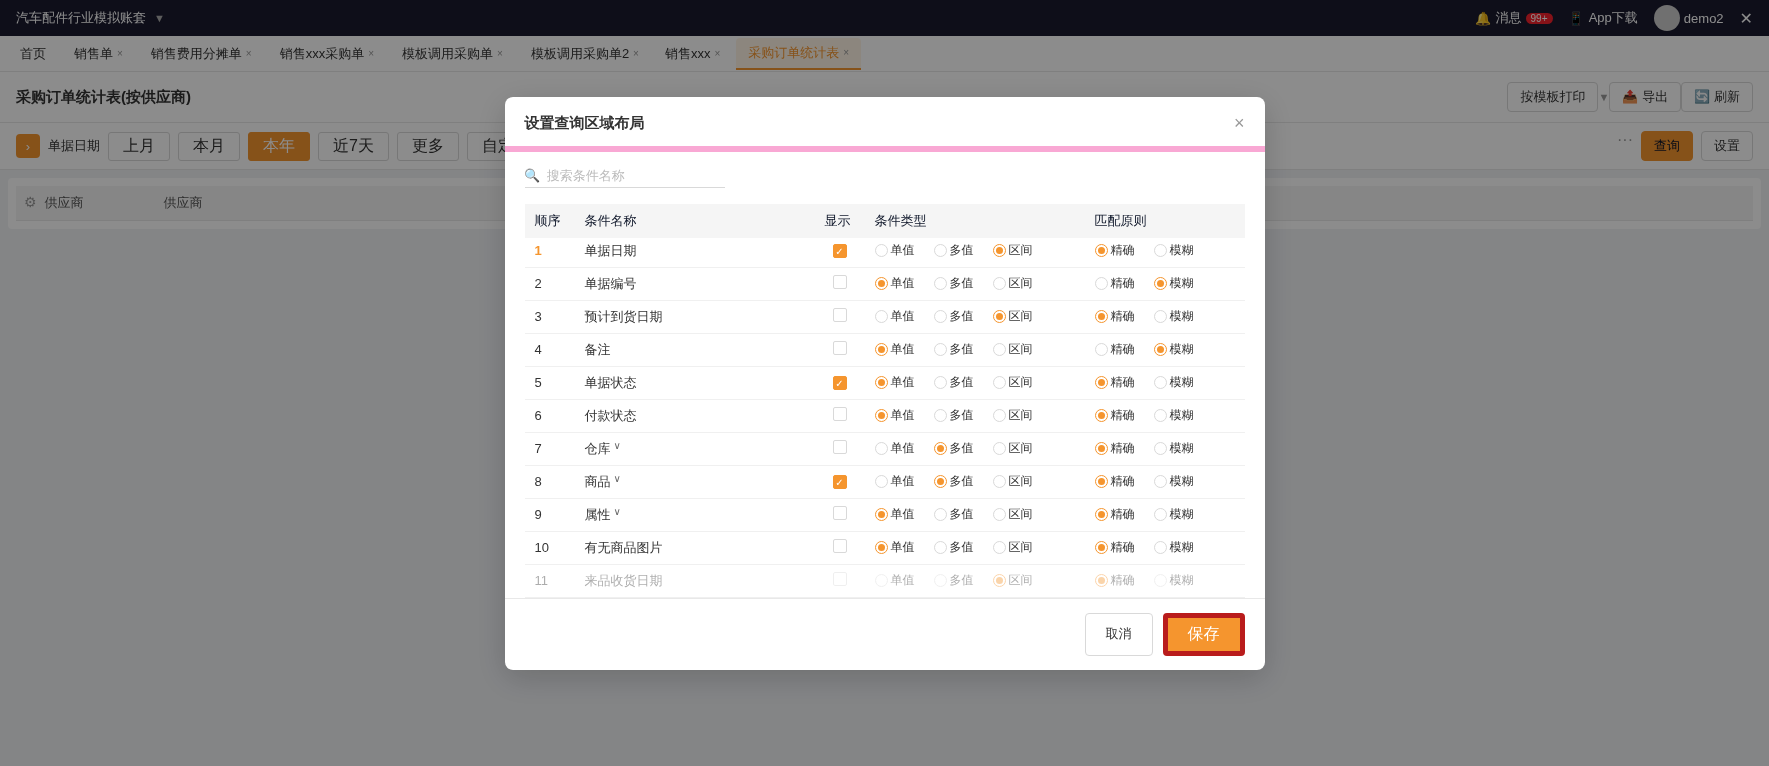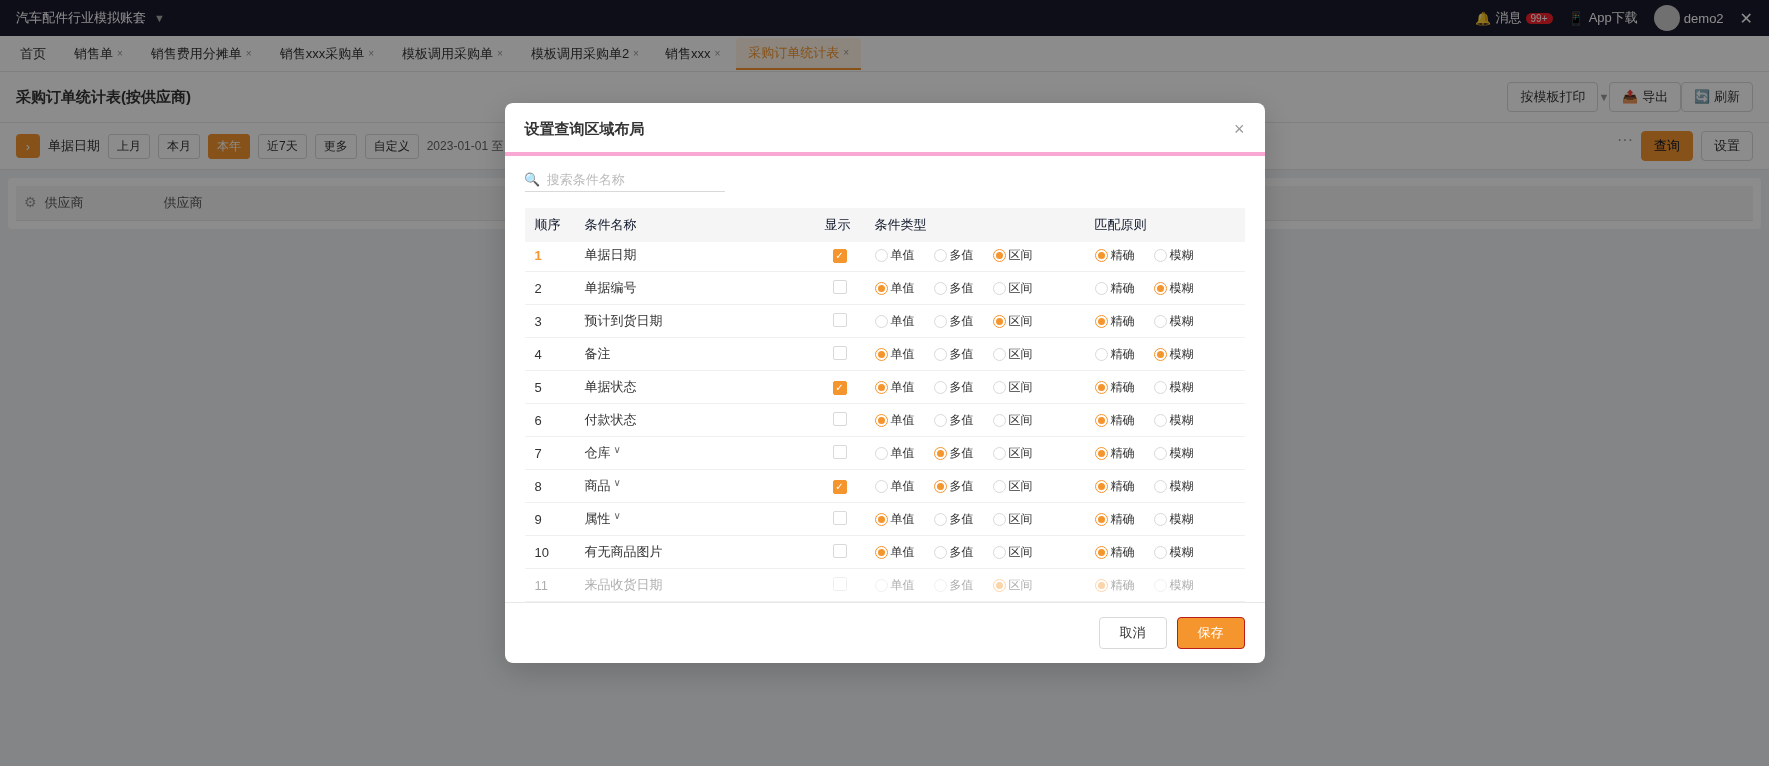--- a/index.html
+++ b/index.html
@@ -67,21 +67,21 @@
     .toolbar {
       background: #fff;
       padding: 8px 16px;
       display: flex;
       align-items: center;
       gap: 8px;
       border-bottom: 1px solid #e8e8e8;
     }
     .toolbar-toggle { width: 24px; height: 24px; background: #f5952e; color: #fff; border-radius: 4px; display: flex; align-items: center; justify-content: center; cursor: pointer; }
     .date-label { font-size: 13px; color: #333; }
-    .date-btn { padding: 3px 8px; border-radius: 3px; font-size: 12px; cursor: pointer; border: 1px solid #d9d9d9; background: #fff; color: #333; }
+    .date-btn { padding: 3px 14px; border-radius: 3px; font-size: 16px; cursor: pointer; border: 1px solid #d9d9d9; background: #fff; color: #333; }
     .date-btn.active { background: #f5952e; color: #fff; border-color: #f5952e; }
     .date-range { font-size: 12px; color: #666; }
     .toolbar-right { margin-left: auto; display: flex; gap: 8px; }
 
     
     .table-area {
       background: #fff;
       margin: 8px;
       border-radius: 4px;
       padding: 8px;
@@ -115,21 +115,21 @@
       max-height: 680px;
       box-shadow: 0 8px 32px rgba(0,0,0,0.18);
       display: flex;
       flex-direction: column;
     }
     .modal-header {
       display: flex;
       align-items: center;
       justify-content: space-between;
       padding: 16px 20px 12px;
-      border-bottom: 4px solid #f9a8d4;
+      border-bottom: 6px solid #f9a8d4;
     }
     .modal-title { font-size: 15px; font-weight: bold; color: #333; }
     .modal-close { font-size: 18px; color: #999; cursor: pointer; }
 
     
     .modal-tabs {
       display: flex;
       padding: 0 20px;
       border-bottom: 1px solid #e8e8e8;
       gap: 24px;
@@ -228,21 +228,21 @@
 
     
     .modal-footer {
       padding: 14px 20px;
       display: flex;
       justify-content: flex-end;
       gap: 10px;
       border-top: 1px solid #e8e8e8;
     }
     .btn-cancel { padding: 6px 20px; border-radius: 4px; border: 1px solid #d9d9d9; background: #fff; cursor: pointer; font-size: 13px; color: #333; }
-    .btn-save { padding: 6px 20px; border-radius: 4px; border: 1px solid #b91c1c; background: #f5952e; cursor: pointer; font-size: 13px; color: #fff; }
+    .btn-save { padding: 6px 20px; border-radius: 4px; border: 5px solid #b91c1c; background: #f5952e; cursor: pointer; font-size: 16px; color: #fff; }
 
     
     .modal-table::-webkit-scrollbar { width: 6px; }
     .modal-table::-webkit-scrollbar-thumb { background: #d9d9d9; border-radius: 3px; }
 
     .col-name-expand { display: flex; align-items: flex-start; gap: 3px; }
     .chevron { font-size: 10px; color: #666; }
 
     
     .row-faded td { opacity: 0.4; }

